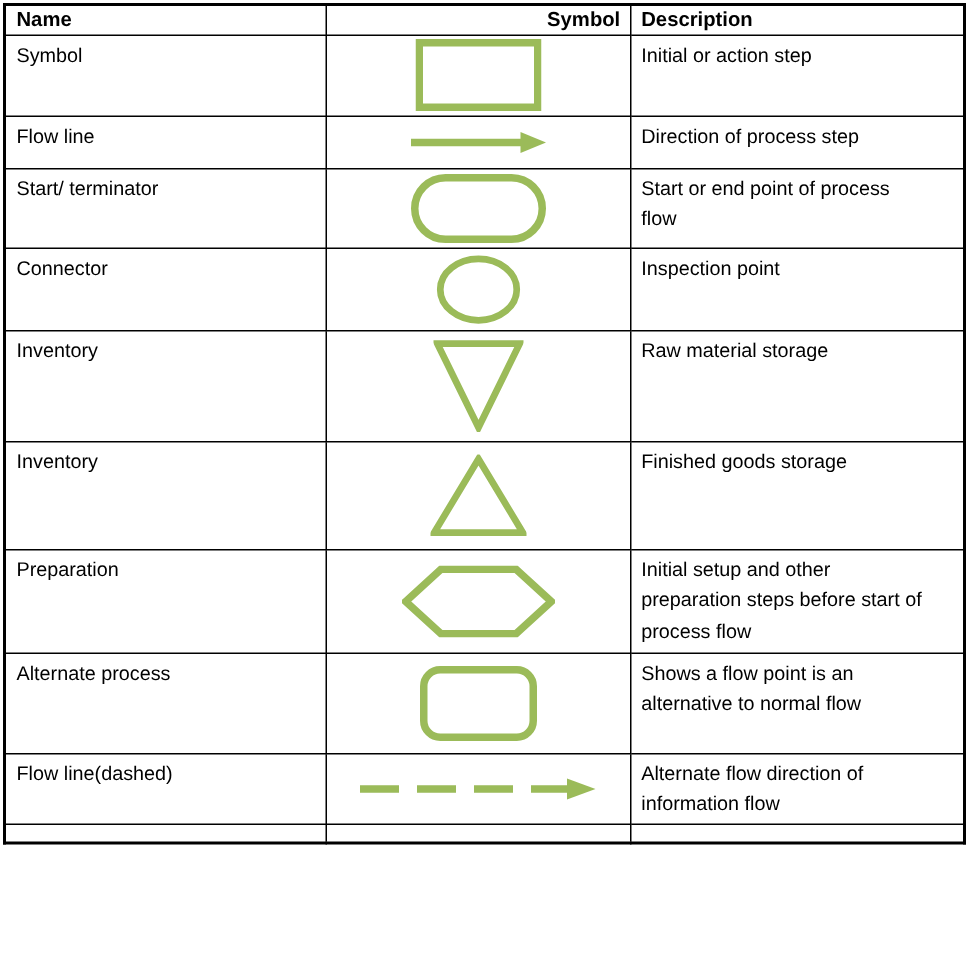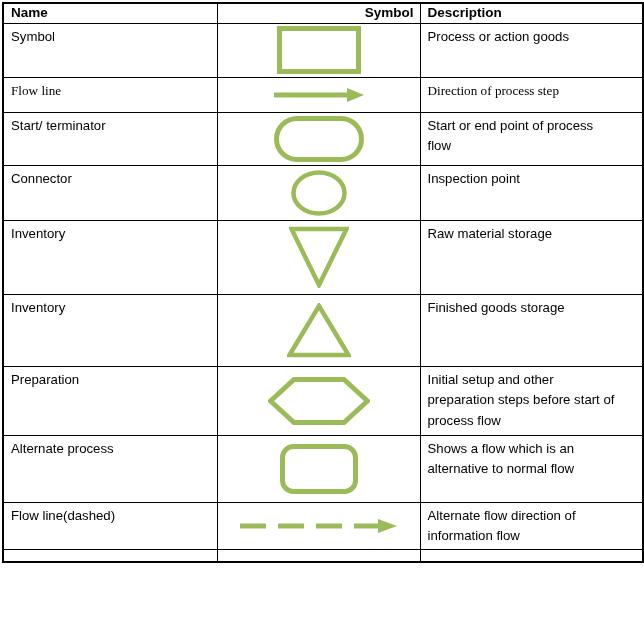--- a/index.html
+++ b/index.html
@@ -33,21 +33,21 @@
     font-size: 13.2px;
     padding: 3px 4px 2px 7px;
     line-height: 1.55;
   }
   td.desc-cell { white-space: pre-line; }
   td.sym-cell { text-align: center; vertical-align: middle; padding: 1px; }
   .shape-svg { display: block; margin: 0 auto; color: var(--symbol-color); }
   .shape-svg .stroke { fill: none; stroke: currentColor; }
   .shape-svg .fill { fill: currentColor; stroke: none; }
   
-  .rh54 { height: 54px; } .rh35 { height: 35px; font-family: Liberation Serif, serif; } .rh53 { height: 53px; padding-left: 16px; }
+  .rh54 { height: 54px; } .rh35 { height: 35px; } .rh53 { height: 53px; padding-left: 16px; }
   .rh70 { height: 70px; } .rh55 { height: 55px; } .rh74 { height: 74px; }
   .rh72 { height: 72px; } .rh69 { height: 69px; } .rh67 { height: 67px; }
   .rh42 { height: 42px; }
   tr.empty-row td { height: 13px; padding: 0; line-height: 0; font-size: 1px; }
 </style>
 </head>
 <body>
 
 <div class="page">
   <table class="symbols-table">
@@ -65,21 +65,21 @@
     </thead>
     <tbody>
 
       <tr class="rh54">
         <td class="name-cell">Symbol</td>
         <td class="sym-cell">
           <svg class="shape-svg" width="84" height="48" viewBox="0 0 84 48">
             <rect class="stroke" x="2.5" y="2.5" width="79" height="43" stroke-width="5"></rect>
           </svg>
         </td>
-        <td class="desc-cell">Process or action goods</td>
+        <td class="desc-cell">Initial or action step</td>
       </tr>
 
       <tr class="rh35">
         <td class="name-cell">Flow line</td>
         <td class="sym-cell">
           <svg class="shape-svg" width="92" height="18" viewBox="0 0 92 18">
             <line class="stroke" x1="1" y1="9" x2="75" y2="9" stroke-width="5"></line>
             <polygon class="fill" points="74,2 91,9 74,16"></polygon>
           </svg>
         </td>
@@ -140,21 +140,21 @@
 process flow</td>
       </tr>
 
       <tr class="rh67">
         <td class="name-cell">Alternate process</td>
         <td class="sym-cell">
           <svg class="shape-svg" width="78" height="50" viewBox="0 0 78 50">
             <rect class="stroke" x="2.5" y="2.5" width="73" height="45" rx="11" stroke-width="5"></rect>
           </svg>
         </td>
-        <td class="desc-cell">Shows a flow which is an
+        <td class="desc-cell">Shows a flow point is an
 alternative to normal flow</td>
       </tr>
 
       <tr class="rh42">
         <td class="name-cell">Flow line(dashed)</td>
         <td class="sym-cell">
           <svg class="shape-svg" width="162" height="18" viewBox="0 0 162 18">
             <line class="stroke" x1="2" y1="9" x2="141" y2="9" stroke-width="5" stroke-dasharray="26 12"></line>
             <polygon class="fill" points="140,2 159,9 140,16"></polygon>
           </svg>

